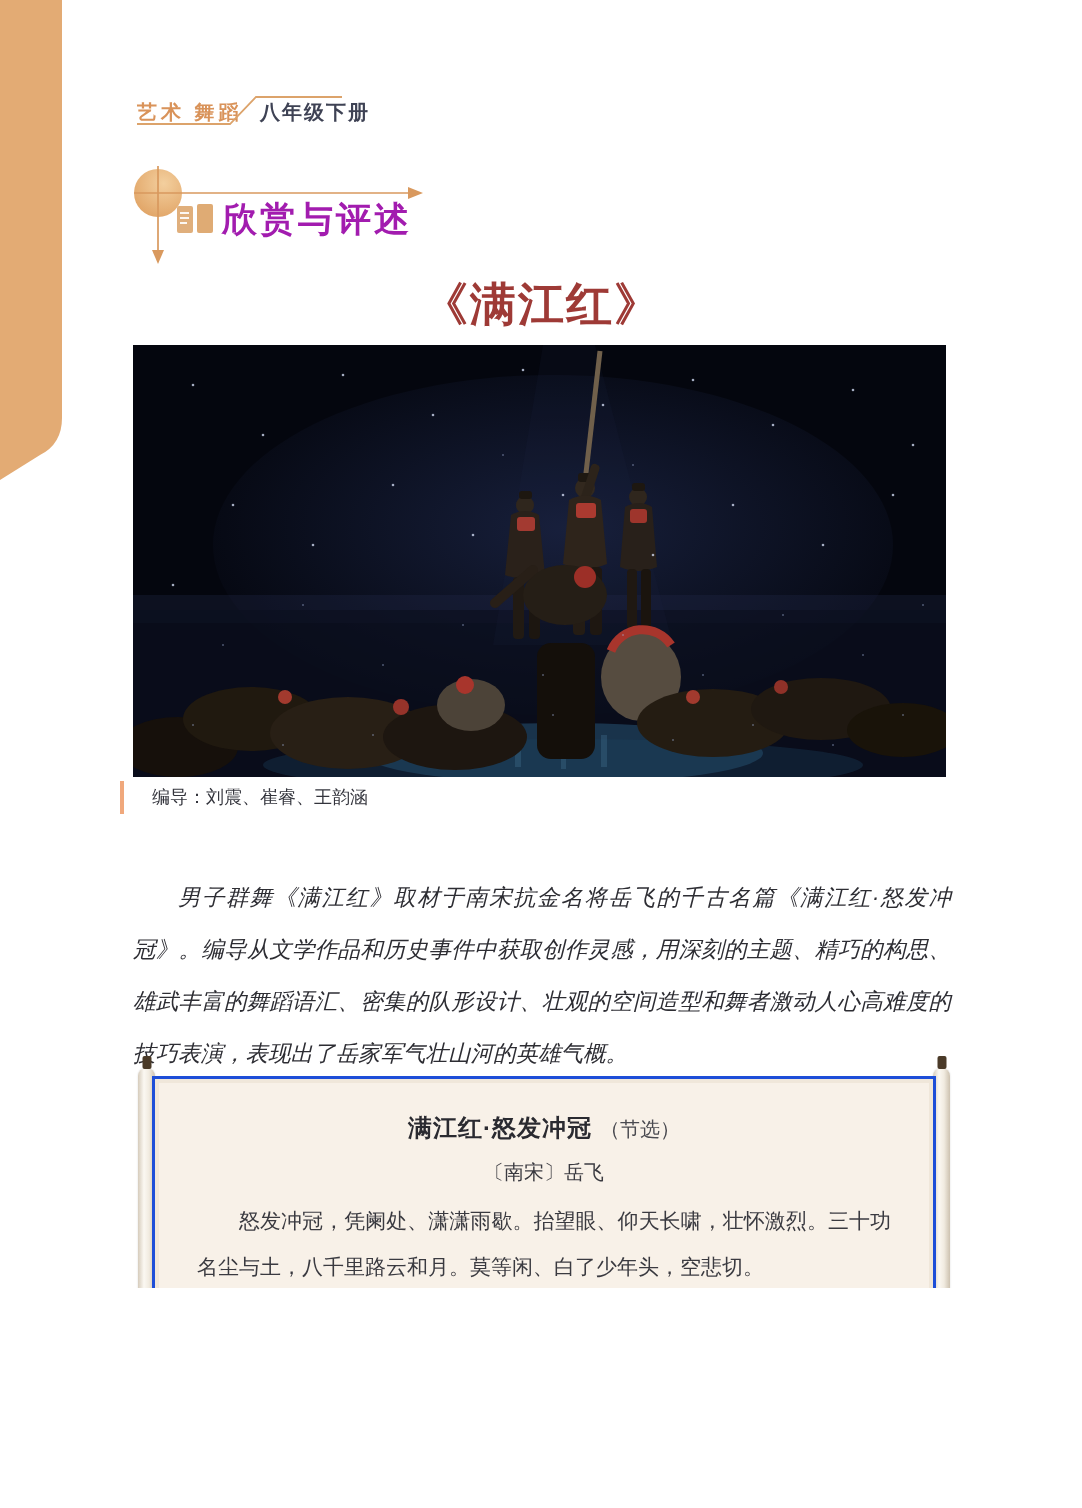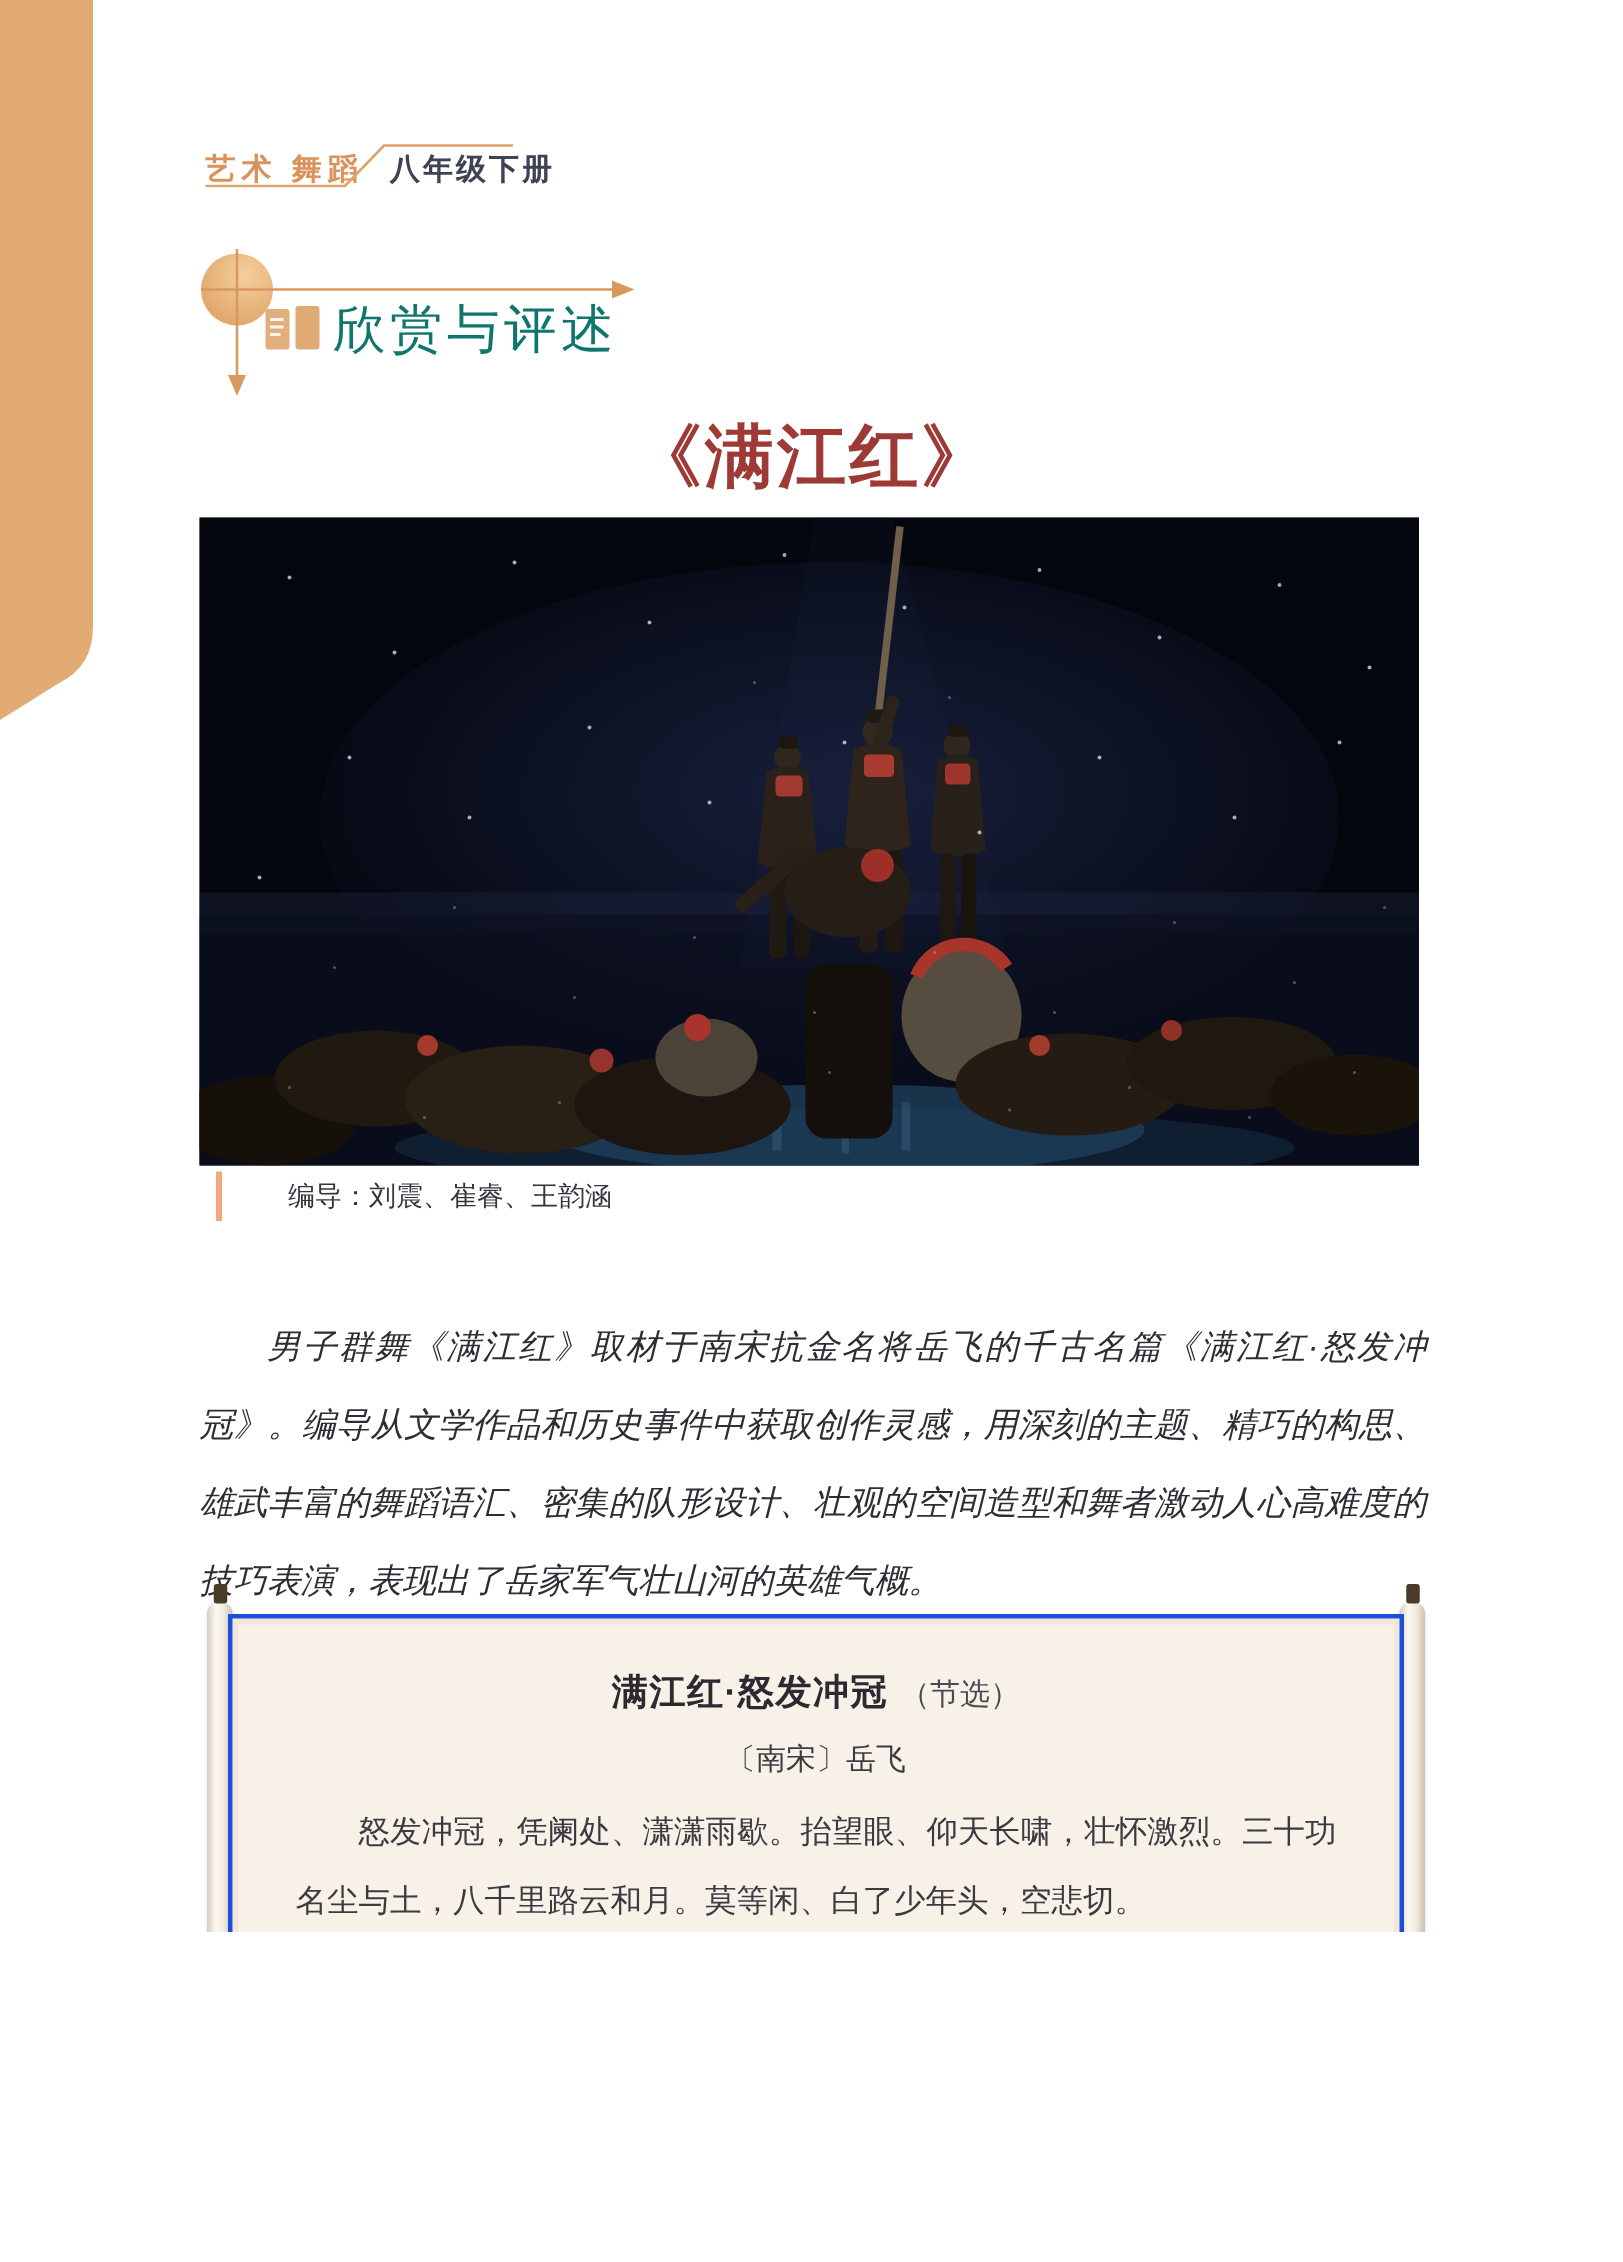--- a/index.html
+++ b/index.html
@@ -11,32 +11,32 @@
   .sidebar-shape{position:absolute;left:0;top:0;width:66px;height:495px;}
   
   .head-subject{position:absolute;left:137px;top:99px;font-size:20px;font-weight:700;
     color:#d9935a;letter-spacing:4px;}
   .head-grade{position:absolute;left:260px;top:99px;font-size:20px;font-weight:700;
     color:#3e4254;letter-spacing:2px;}
   .head-swoosh{position:absolute;left:130px;top:92px;}
   
   .section-deco{position:absolute;left:118px;top:158px;}
   .book-icon{position:absolute;left:176px;top:203px;}
-  .section-title{position:absolute;left:222px;top:196px;font-size:35px;font-weight:400;
-    color:#0f766e;letter-spacing:3px;}
+  .section-title{position:absolute;left:222px;top:196px;font-size:35px;font-weight:700;
+    color:#a21caf;letter-spacing:3px;}
   
   .main-title{position:absolute;left:133px;top:274px;width:818px;text-align:center;
     font-family:"Liberation Serif","DejaVu Serif",serif;
     font-size:46px;font-weight:800;color:#9e3a36;letter-spacing:2px;}
   
   .photo{position:absolute;left:133px;top:345px;width:813px;height:432px;background:#04060e;}
   .photo svg{display:block;width:100%;height:100%;}
   
-  .caption{position:absolute;left:144px;top:781px;border-left:4px solid #f0a87c;
-    padding-left:44px;font-family:"Liberation Serif","DejaVu Serif",serif;
+  .caption{position:absolute;left:120px;top:781px;border-left:4px solid #f0a87c;
+    padding-left:28px;font-family:"Liberation Serif","DejaVu Serif",serif;
     font-size:18px;line-height:33px;color:#33343c;}
   
   .body-text{position:absolute;left:133px;top:872px;width:818px;margin:0;
     font-size:22.5px;line-height:52px;color:#2d2d33;text-align:justify;text-indent:2em;font-style:italic;}
   
   .scroll{position:absolute;left:138px;top:1062px;width:812px;height:316px;}
   .rod{position:absolute;top:6px;bottom:6px;width:17px;border-radius:8px;
     background:linear-gradient(90deg,#d6ccbc,#fbf8f2 35%,#f1ebe0 65%,#cdc2b0);
     box-shadow:0 0 2px rgba(0,0,0,.15);}
   .rod.left{left:0;} .rod.right{right:0;}

